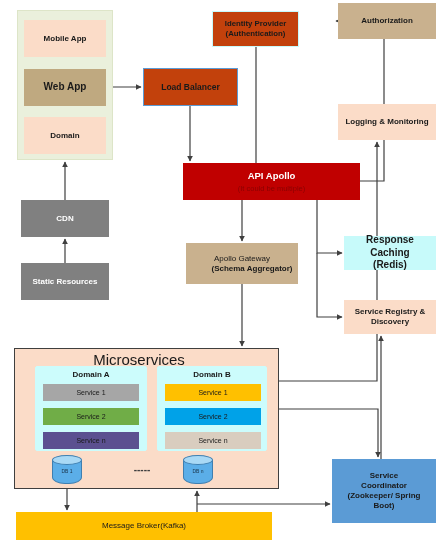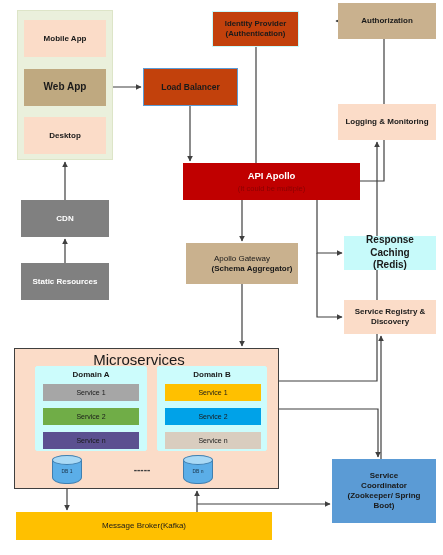--- a/index.html
+++ b/index.html
@@ -239,21 +239,21 @@
 
   <div class="node" id="client-panel"></div>
 
   <div class="node" id="mobile-app">
     <span class="l1">Mobile App</span>
   </div>
   <div class="node" id="web-app">
     <span class="l1">Web App</span>
   </div>
   <div class="node" id="desktop">
-    <span class="l1">Desktop</span>
+    <span class="l1">Domain</span>
   </div>
 
   <div class="node" id="cdn">
     <span class="l1">CDN</span>
   </div>
   <div class="node" id="static-resources">
     <span class="l1">Static Resources</span>
   </div>
 
   <div class="node" id="load-balancer">

